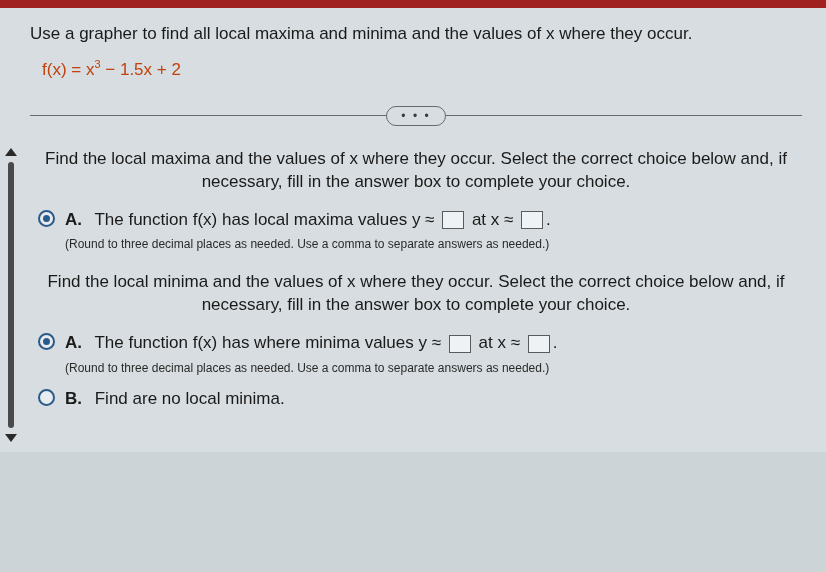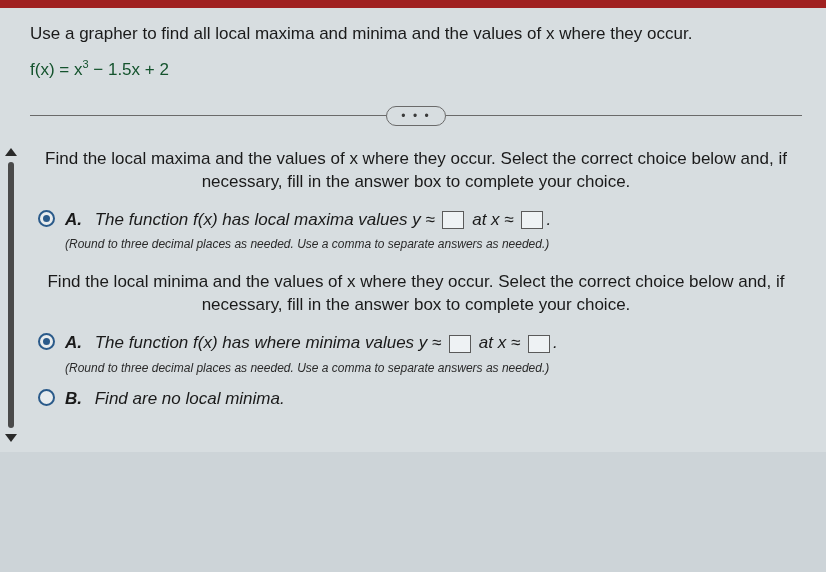--- a/index.html
+++ b/index.html
@@ -46,22 +46,23 @@
       margin: 6px 0;
       border-radius: 3px;
     }
     .question-text {
       font-size: 17px;
       color: #1a1a1a;
       margin-bottom: 14px;
     }
     .formula {
       font-size: 17px;
-      color: #14532d;
+      color: #c2410c;
       margin-bottom: 26px;
+      margin-left: 12px;
     }
     .formula sup { font-size: 11px; vertical-align: super; }
     .divider-row {
       display: flex;
       align-items: center;
       margin: 18px 0 22px 0;
     }
     .divider-line {
       flex: 1;
       height: 1px;
@@ -105,21 +106,20 @@
       left: 3px; top: 3px;
       width: 7px; height: 7px;
       border-radius: 50%;
       background: #2a5a8a;
     }
     .choice-body {
       flex: 1;
       font-size: 17px;
       color: #1a1a1a;
       line-height: 1.4;
-      font-style: italic;
     }
     .choice-label {
       font-weight: bold;
       margin-right: 8px;
     }
     .answer-box {
       display: inline-block;
       width: 22px;
       height: 18px;
       border: 1px solid #5a5a5a;

